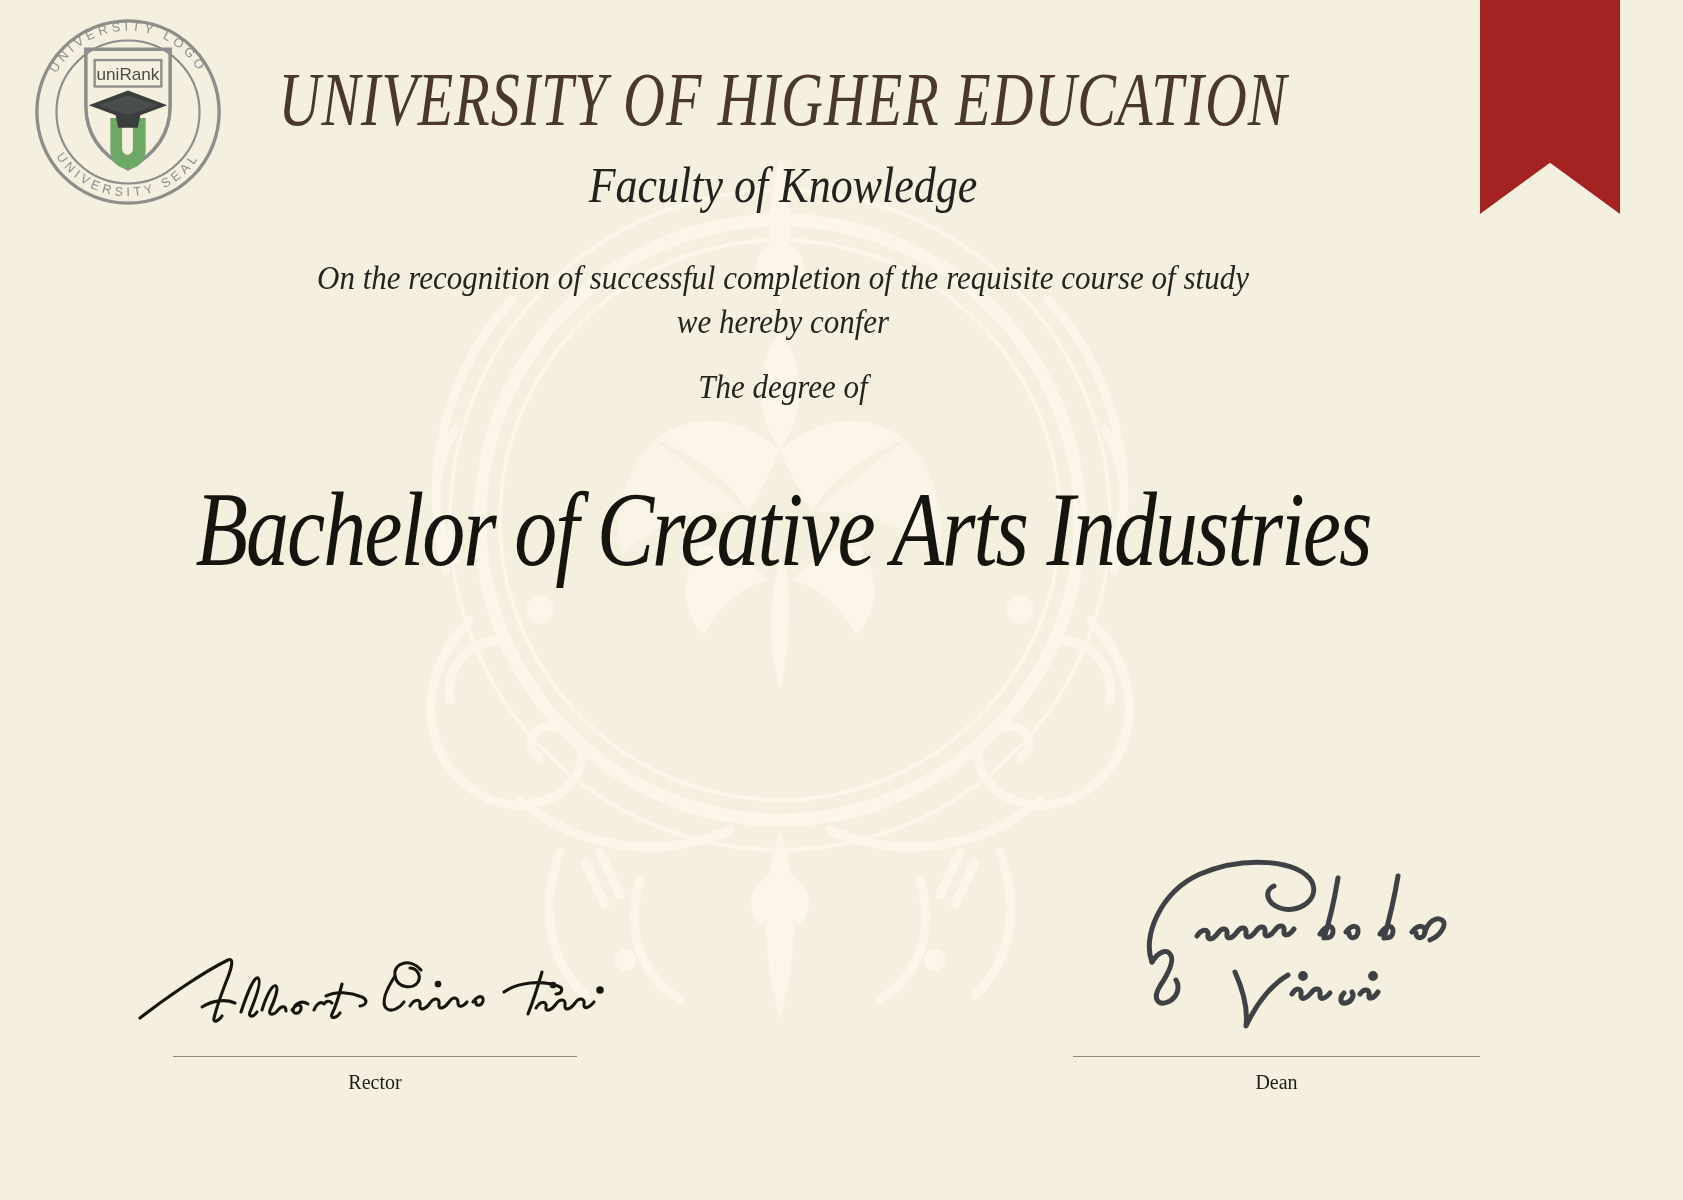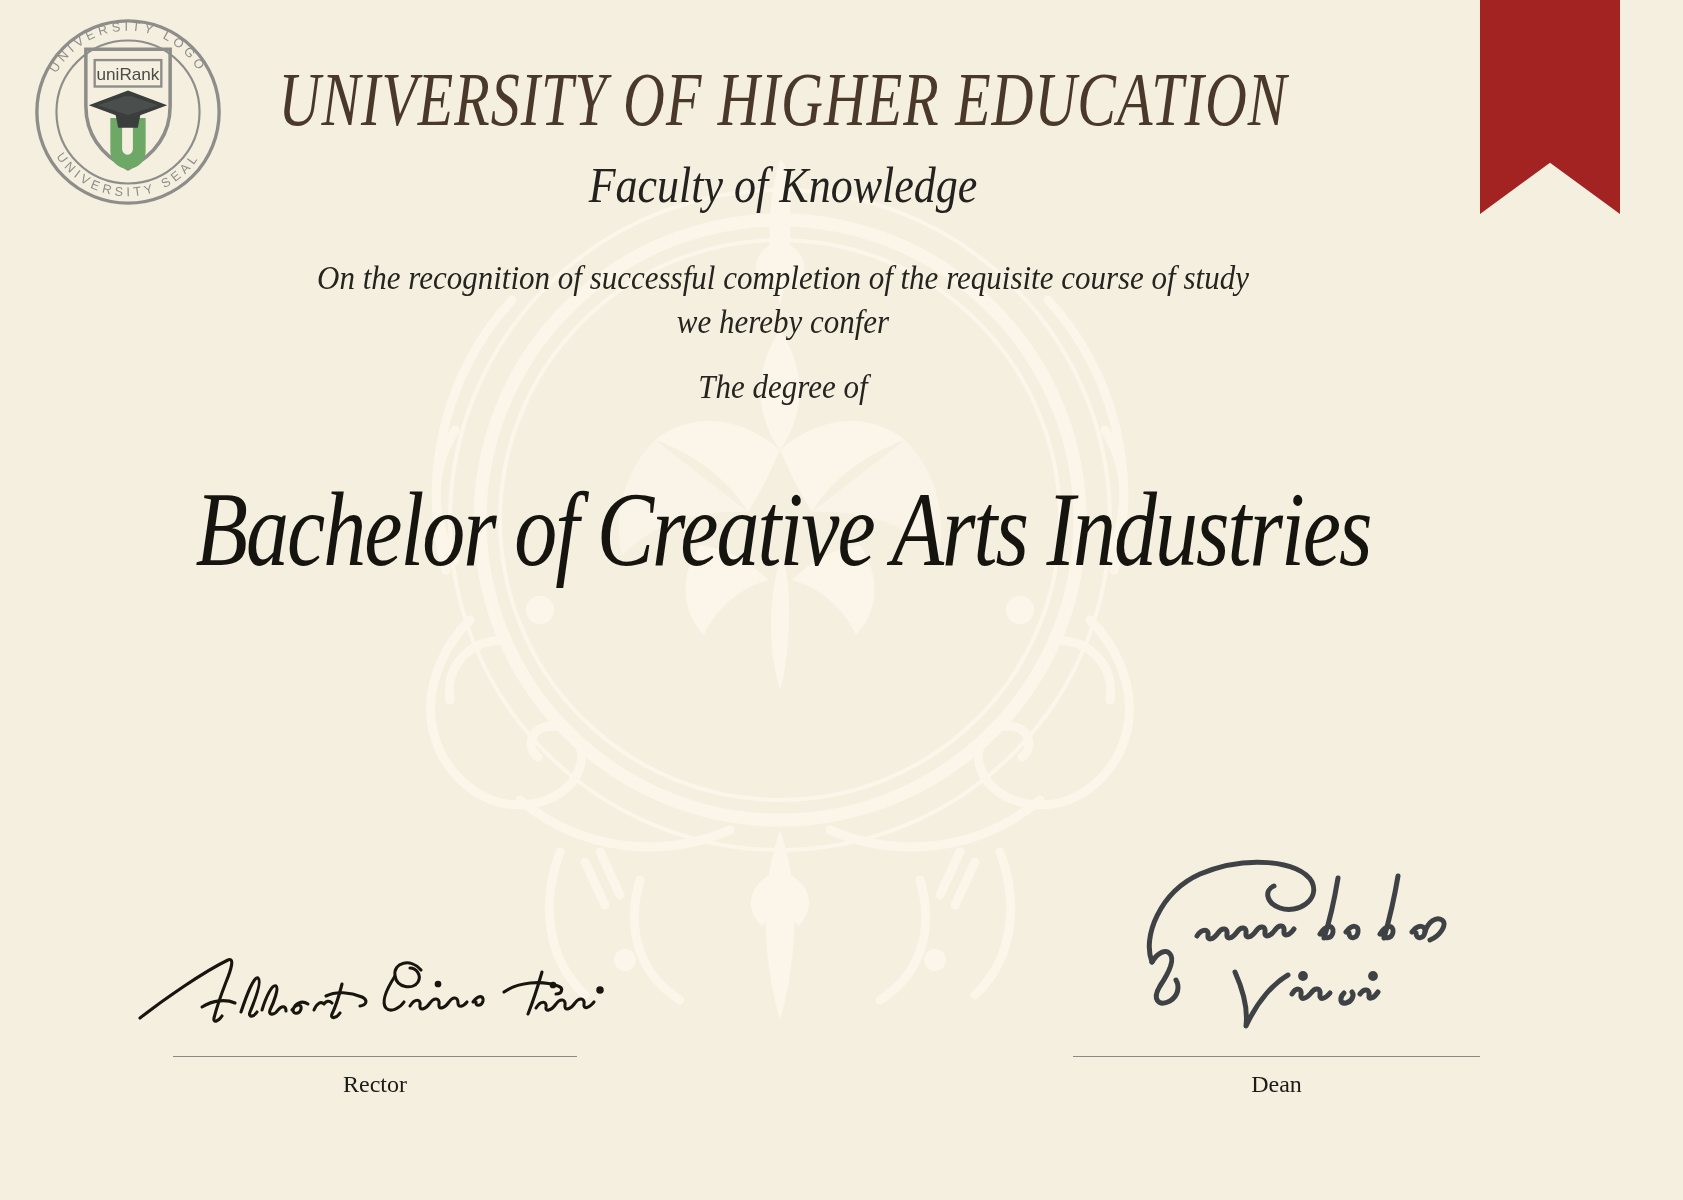--- a/index.html
+++ b/index.html
@@ -67,21 +67,21 @@
     white-space:nowrap;
   }
   
   .sig-left{position:absolute;left:138px;top:950px;width:470px;height:80px;}
   .sig-right{position:absolute;left:1140px;top:852px;width:310px;height:192px;}
   .sig-line{position:absolute;top:1056px;height:0;border-top:1.5px solid #8a8a83;}
   .sig-line.left{left:173px;width:404px;}
   .sig-line.right{left:1073px;width:407px;}
   .sig-role{
     position:absolute;top:1071px;text-align:center;
-    font-size:24px;color:#1d1b17;
+    font-size:20px;color:#1d1b17;
   }
   .sig-role.left{left:173px;width:404px;}
   .sig-role.right{left:1073px;width:407px;font-family:Liberation Serif, serif;}
 </style>
 </head>
 <body>
 
 <div class="certificate">
 
   <svg class="watermark" viewBox="0 0 1683 1200" aria-hidden="true">

